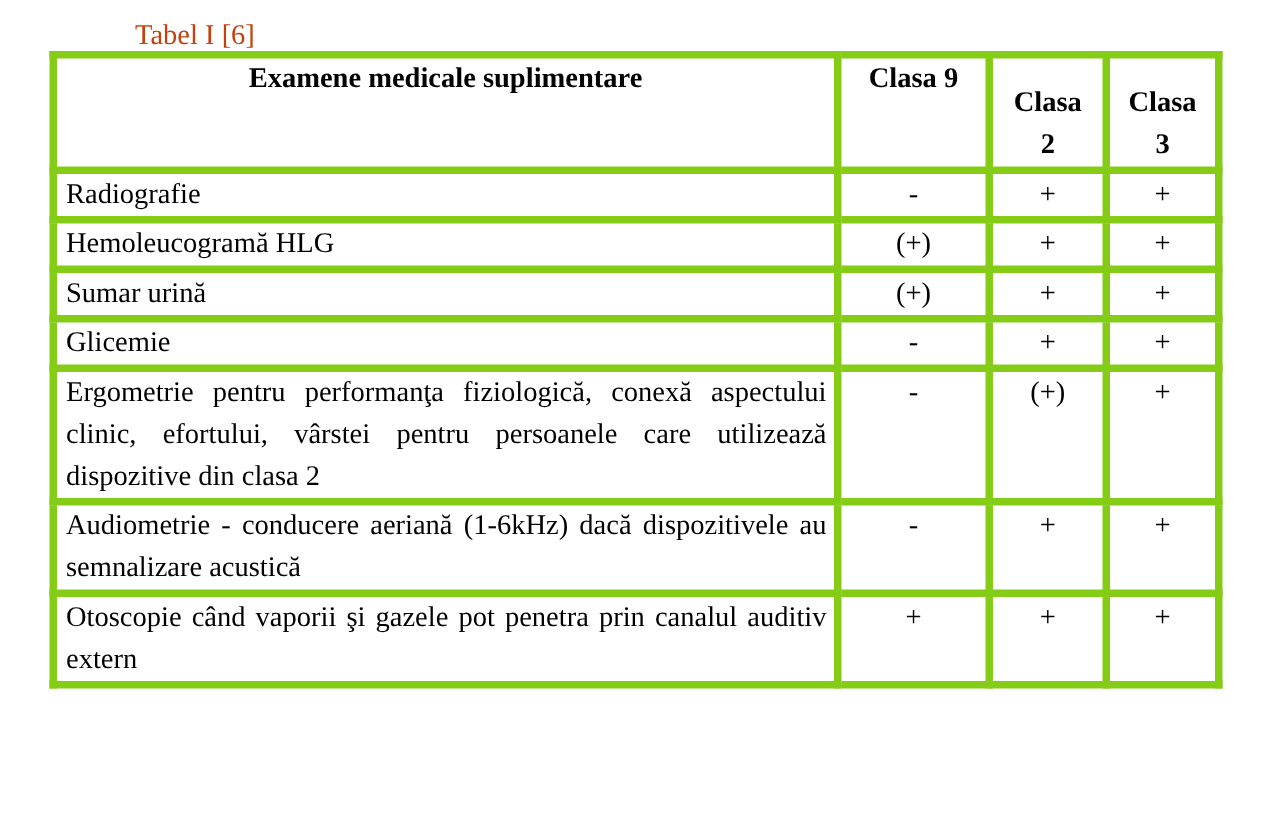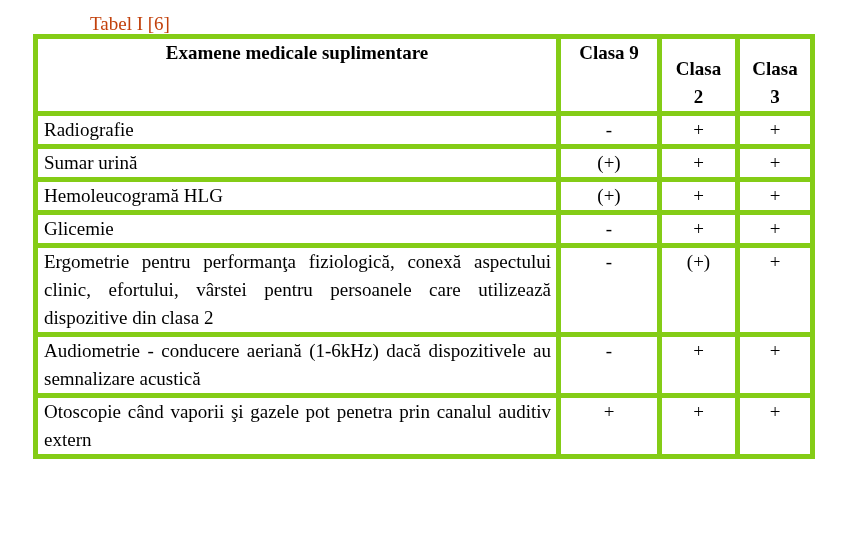--- a/index.html
+++ b/index.html
@@ -93,27 +93,27 @@
       </tr>
     </thead>
     <tbody>
         <tr>
           <td class="name-cell">Radiografie</td>
           <td class="mark-cell">-</td>
           <td class="mark-cell">+</td>
           <td class="mark-cell">+</td>
         </tr>
         <tr>
-          <td class="name-cell">Sumar urină</td>
+          <td class="name-cell">Hemoleucogramă HLG</td>
           <td class="mark-cell">(+)</td>
           <td class="mark-cell">+</td>
           <td class="mark-cell">+</td>
         </tr>
         <tr>
-          <td class="name-cell">Hemoleucogramă HLG</td>
+          <td class="name-cell">Sumar urină</td>
           <td class="mark-cell">(+)</td>
           <td class="mark-cell">+</td>
           <td class="mark-cell">+</td>
         </tr>
         <tr>
           <td class="name-cell">Glicemie</td>
           <td class="mark-cell">-</td>
           <td class="mark-cell">+</td>
           <td class="mark-cell">+</td>
         </tr>

